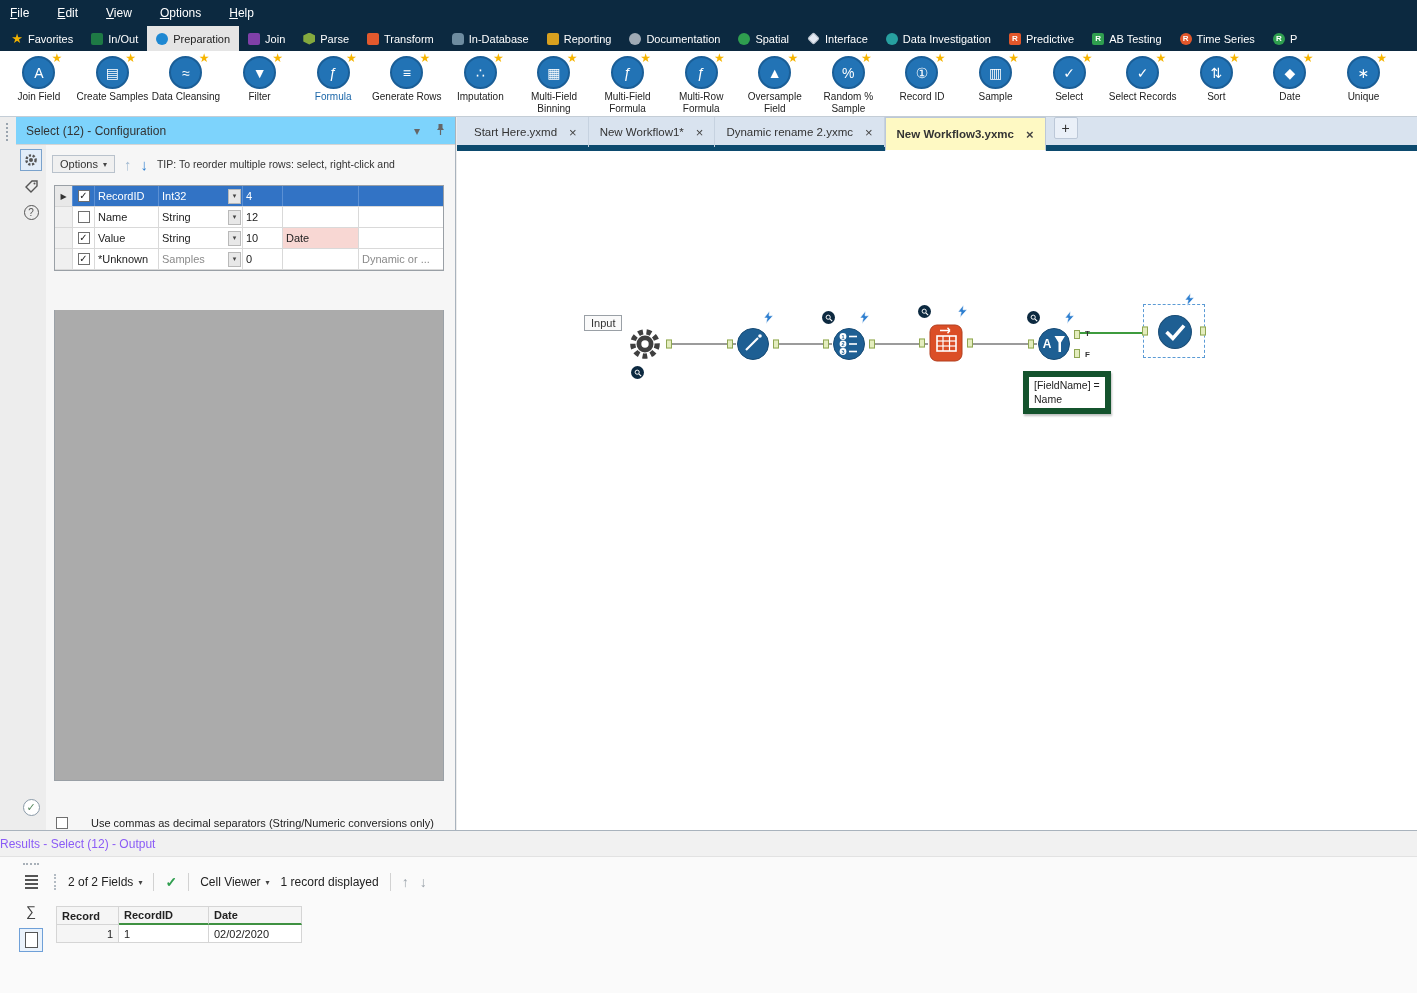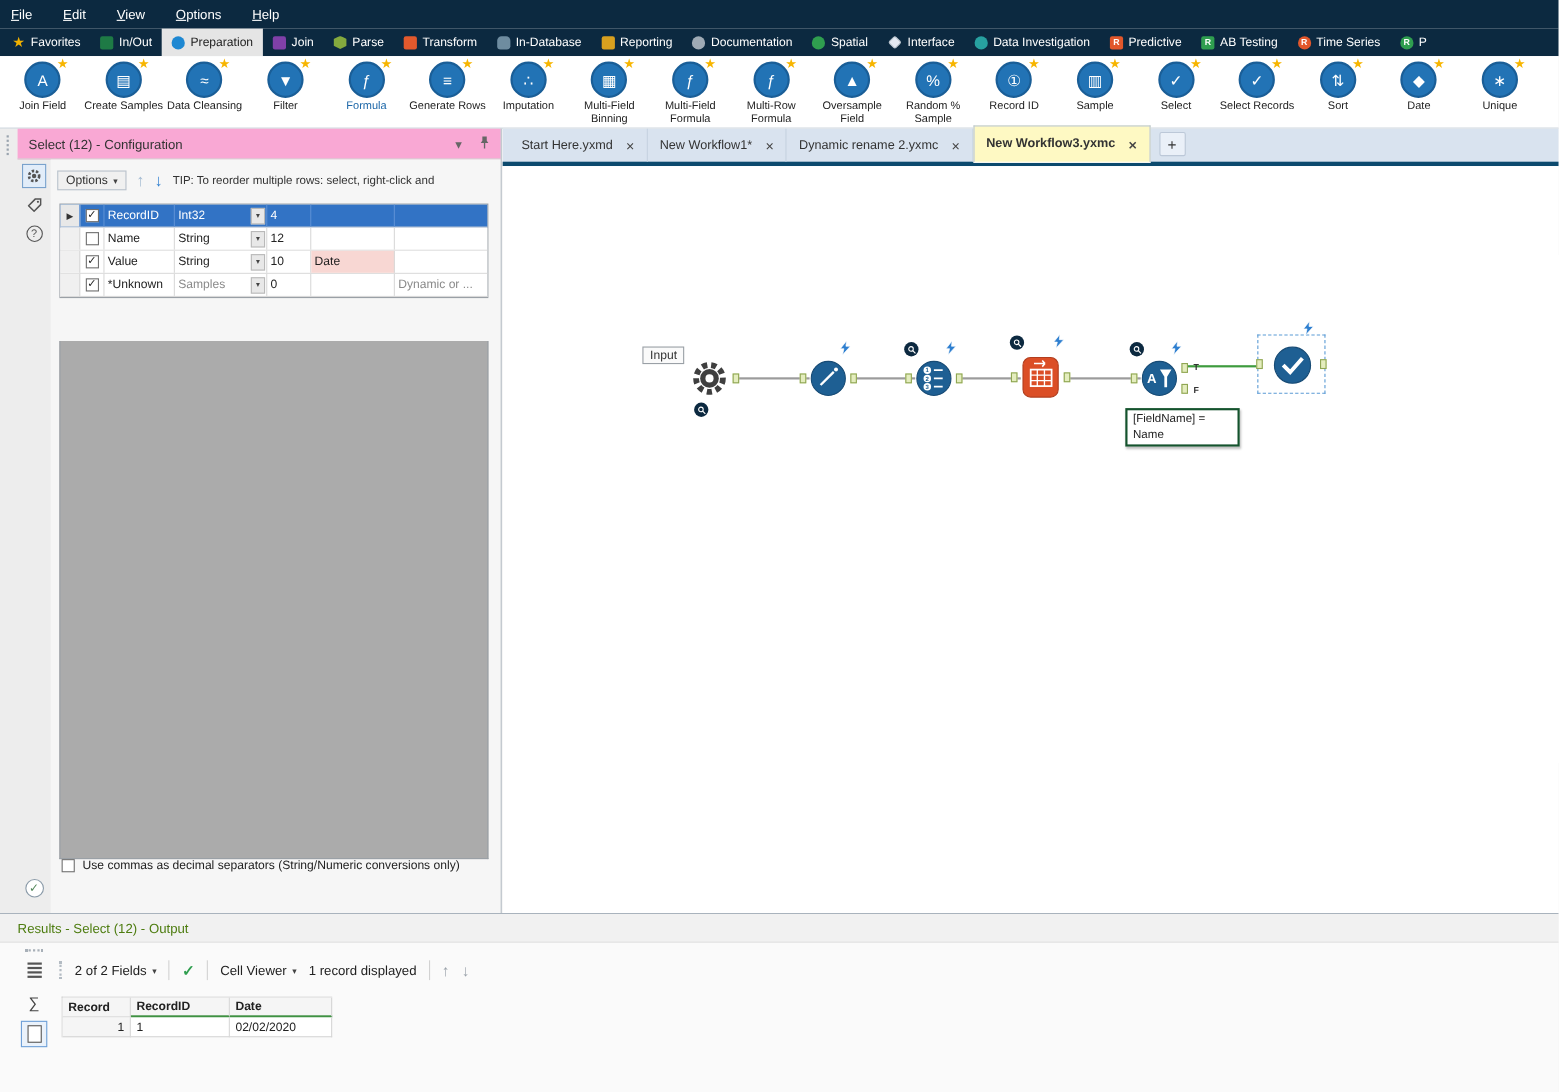--- a/index.html
+++ b/index.html
@@ -27,21 +27,21 @@
 #palette{position:absolute;left:0;top:51px;width:100%;height:66px;background:#FFF;border-bottom:1px solid #C4CDD6;display:flex;padding:5px 0 0 2px}
 .ptool{width:73.6px;flex:none;display:flex;flex-direction:column;align-items:center;cursor:default}
 .picon{width:33px;height:33px;border-radius:50%;background:#2273B5;border:2px solid #1A5E97;color:#FFF;display:flex;align-items:center;justify-content:center;font-size:14px;position:relative;flex:none}
 .pstar{position:absolute;top:-7px;right:-9px;color:#F7B500;font-size:12px}
 .plabel{font-size:10px;color:#222;text-align:center;line-height:1.15;margin-top:2px;width:73px}
 .plabel.hl{color:#1B66A8}
 
 
 #config{position:absolute;left:0;top:117px;width:456px;height:713px;background:#EDEDED;border-right:1px solid #A9B3BD}
 .cfg-grip{position:absolute;left:6px;top:6px;height:18px;width:0;border-left:2px dotted #9AA4AE}
-.cfg-header{position:absolute;left:16px;right:0;top:0;height:28px;background:#f9a8d4;border-bottom:1px solid #D5D5D5;display:flex;align-items:center;font-size:12px;color:#333;padding:0 10px}
+.cfg-header{position:absolute;left:16px;right:0;top:0;height:28px;background:#7dd3fc;border-bottom:1px solid #D5D5D5;display:flex;align-items:center;font-size:12px;color:#333;padding:0 10px}
 .cfg-header .sp{flex:1}
 .hdr-chev{color:#666;font-size:12px;margin-right:16px}
 .cfg-side{position:absolute;left:16px;top:28px;width:30px;bottom:0}
 .side-icon{width:22px;height:22px;margin:4px auto;display:flex;align-items:center;justify-content:center;color:#555;font-size:12px}
 .side-icon.sel{border:1px solid #7AA2CC;background:#E2EDF9}
 .qmark{width:15px;height:15px;border-radius:50%;border:1px solid #555;display:flex;align-items:center;justify-content:center;font-size:10px;color:#555}
 .side-bottom{position:absolute;bottom:14px;left:0;width:100%;display:flex;justify-content:center}
 .circle-check{width:17px;height:17px;border-radius:50%;border:1px solid #8A9AA8;color:#55885C;font-size:11px;display:flex;align-items:center;justify-content:center;background:#FFF}
 .cfg-body{position:absolute;left:46px;top:28px;right:0;bottom:0;background:#F6F6F6}
 .opt-bar{position:absolute;left:6px;top:8px;height:22px;display:flex;align-items:center;gap:9px;font-size:11px;color:#333}
@@ -67,25 +67,25 @@
 .cb{width:12px;height:12px;border:1px solid #6F6F6F;background:#FFF;display:flex;align-items:center;justify-content:center;font-size:10px;color:#222;font-style:normal;line-height:1;flex:none}
 .dd{width:13px;height:15px;background:#E8E8E8;border:1px solid #B9B9B9;display:flex;align-items:center;justify-content:center;font-size:7px;color:#444;font-style:normal;flex:none}
 .tval{font-style:normal;overflow:hidden;white-space:nowrap}
 .g-row.selected{background:#3273C5}
 .g-row.selected > span{color:#FFF;border-right-color:#5B90D4}
 .g-row.selected .c-sel{background:#E8E8E8;color:#333}
 .g-row.selected .cb{color:#222}
 .c-ren.flag{background:#F8D7D3;color:#222 !important}
 .g-row .mut{color:#8A8A8A !important}
 .gray-area{position:absolute;left:8px;top:165px;width:390px;height:471px;background:#ABABAB;border:1px solid #9AA0A6;border-top:none}
-.cfg-foot{position:absolute;left:10px;top:636px;display:flex;align-items:center;gap:7px;font-size:11px;color:#222}
+.cfg-foot{position:absolute;left:10px;top:672px;display:flex;align-items:center;gap:23px;font-size:11px;color:#222}
 
 
 #canvasArea{position:absolute;left:457px;top:117px;width:960px;height:713px;background:#FFF}
-.tabbar{position:absolute;left:0;top:0;right:0;height:34px;background:#D9E3EF;border-bottom:4px solid #0c4a6e;display:flex;align-items:flex-end;padding-left:6px}
+.tabbar{position:absolute;left:0;top:0;right:0;height:34px;background:#D9E3EF;border-bottom:6px solid #0c4a6e;display:flex;align-items:flex-start;padding-left:6px}
 .wtab{height:30px;display:flex;align-items:center;gap:12px;padding:0 11px;font-size:11.5px;color:#333;border-right:1px solid #C6D2E0;cursor:default;white-space:nowrap}
 .wtab.active{background:#fef9c3;border:1px solid #BCC8D8;border-bottom:1px solid #FFF;height:34px;margin-bottom:-1px;font-weight:bold}
 .wtab-close{color:#444;font-size:13px;line-height:1}
 .plus-btn{width:24px;height:22px;border:1px solid #BCC8D8;background:#EAF0F8;display:flex;align-items:center;justify-content:center;color:#333;margin:0 0 5px 8px;font-size:14px;border-radius:2px}
 .canvas{position:absolute;left:0;top:34px;right:0;bottom:0;background:#FFF}
 .wf-tool{position:absolute}
 .anchor{position:absolute;width:6px;height:9px;background:#E4EDBE;border:1px solid #8FA653}
 .a-in{left:-9px;top:50%;transform:translateY(-50%)}
 .a-out{right:-9px;top:50%;transform:translateY(-50%)}
 .a-t{right:-9px;top:3px}
@@ -99,32 +99,32 @@
 .bolt{position:absolute;top:-17px;right:-3px}
 .t1{left:170px;top:175px;width:36px;height:36px}
 .t2{left:279px;top:176px;width:34px;height:34px}
 .t3{left:375px;top:176px;width:34px;height:34px}
 .t4{left:471px;top:170px;width:36px;height:44px}
 .t5{left:580px;top:176px;width:34px;height:34px}
 .t6sel{left:686px;top:153px;width:62px;height:54px;border:1px dashed #5B9BD5}
 .t6icon{position:absolute;left:13px;top:9px;width:36px;height:36px}
 .t6sel .bolt{top:-13px;right:10px}
 .input-label{position:absolute;left:127px;top:164px;border:1px solid #9AA0A6;background:#FAFAFA;font-size:11px;color:#333;padding:1px 6px}
-.anno{position:absolute;left:566px;top:220px;width:104px;border:2px solid #14532d;background:#FFF;box-shadow:1px 2px 2px rgba(0,0,0,0.25);font-size:10.5px;color:#222;padding:2px 5px;line-height:1.3}
+.anno{position:absolute;left:566px;top:220px;width:88px;border:6px solid #14532d;background:#FFF;box-shadow:1px 2px 2px rgba(0,0,0,0.25);font-size:10.5px;color:#222;padding:2px 5px;line-height:1.3}
 .conn{position:absolute;height:2px;background:#9B9B9B}
 .conn.green{background:#3E9B3E}
 .c1{left:212px;top:192px;width:67px}
 .c2{left:319px;top:192px;width:56px}
 .c3{left:415px;top:192px;width:56px}
 .c4{left:513px;top:192px;width:67px}
 .c5{left:620px;top:181px;width:66px}
 
 
 #results{position:absolute;left:0;top:830px;width:1417px;height:163px;background:#FAFAFA;border-top:1px solid #A9B3BD}
-.res-header{height:26px;background:#F1F1F1;border-bottom:1px solid #E2E2E2;display:flex;align-items:center;padding-left:16px;font-size:12px;color:#4d7c0f}
+.res-header{height:26px;background:#F1F1F1;border-bottom:1px solid #E2E2E2;display:flex;align-items:center;padding-left:0;font-size:12px;color:#8b5cf6}
 .res-side{position:absolute;left:16px;top:26px;width:30px;bottom:0}
 .res-grip{width:16px;margin:6px auto 2px;border-top:2px dotted #A8B0B8}
 .rside-icon{width:24px;height:24px;margin:5px auto;display:flex;align-items:center;justify-content:center;color:#444;font-size:14px}
 .rside-icon.sel{border:1px solid #6FA0D8;background:#EAF2FB}
 .bars{display:flex;flex-direction:column;gap:2px}
 .bars i{width:13px;height:2px;background:#555;display:block}
 .page{width:13px;height:16px;border:1.5px solid #555;background:#FFF}
 .res-body{position:absolute;left:46px;top:26px;right:0;bottom:0}
 .res-toolbar{position:absolute;left:8px;top:12px;height:26px;display:flex;align-items:center;gap:11px;font-size:12px;color:#222}
 .tgrip{height:16px;border-left:2px dotted #B3BBC3;margin-right:1px}

